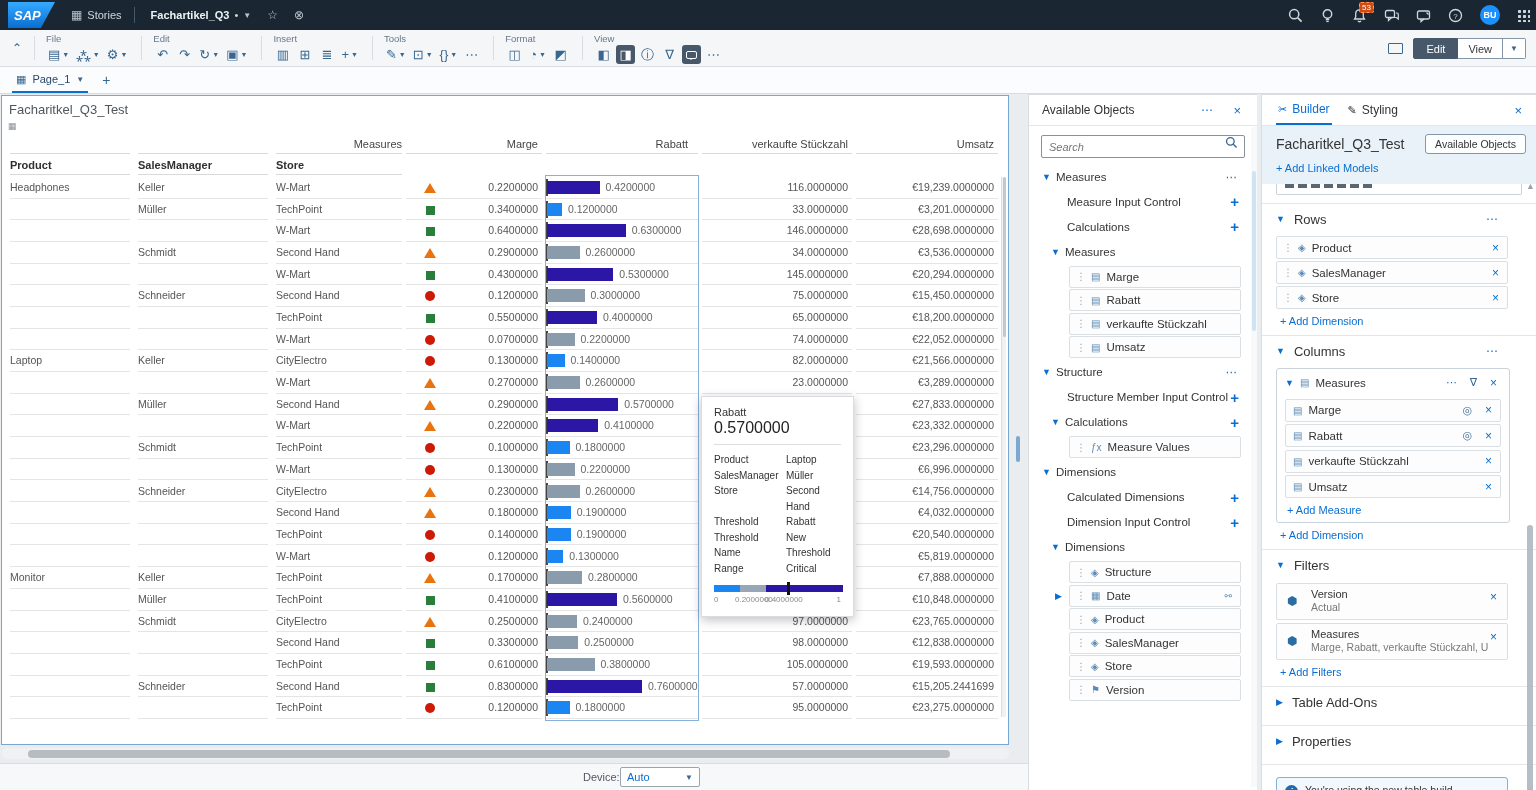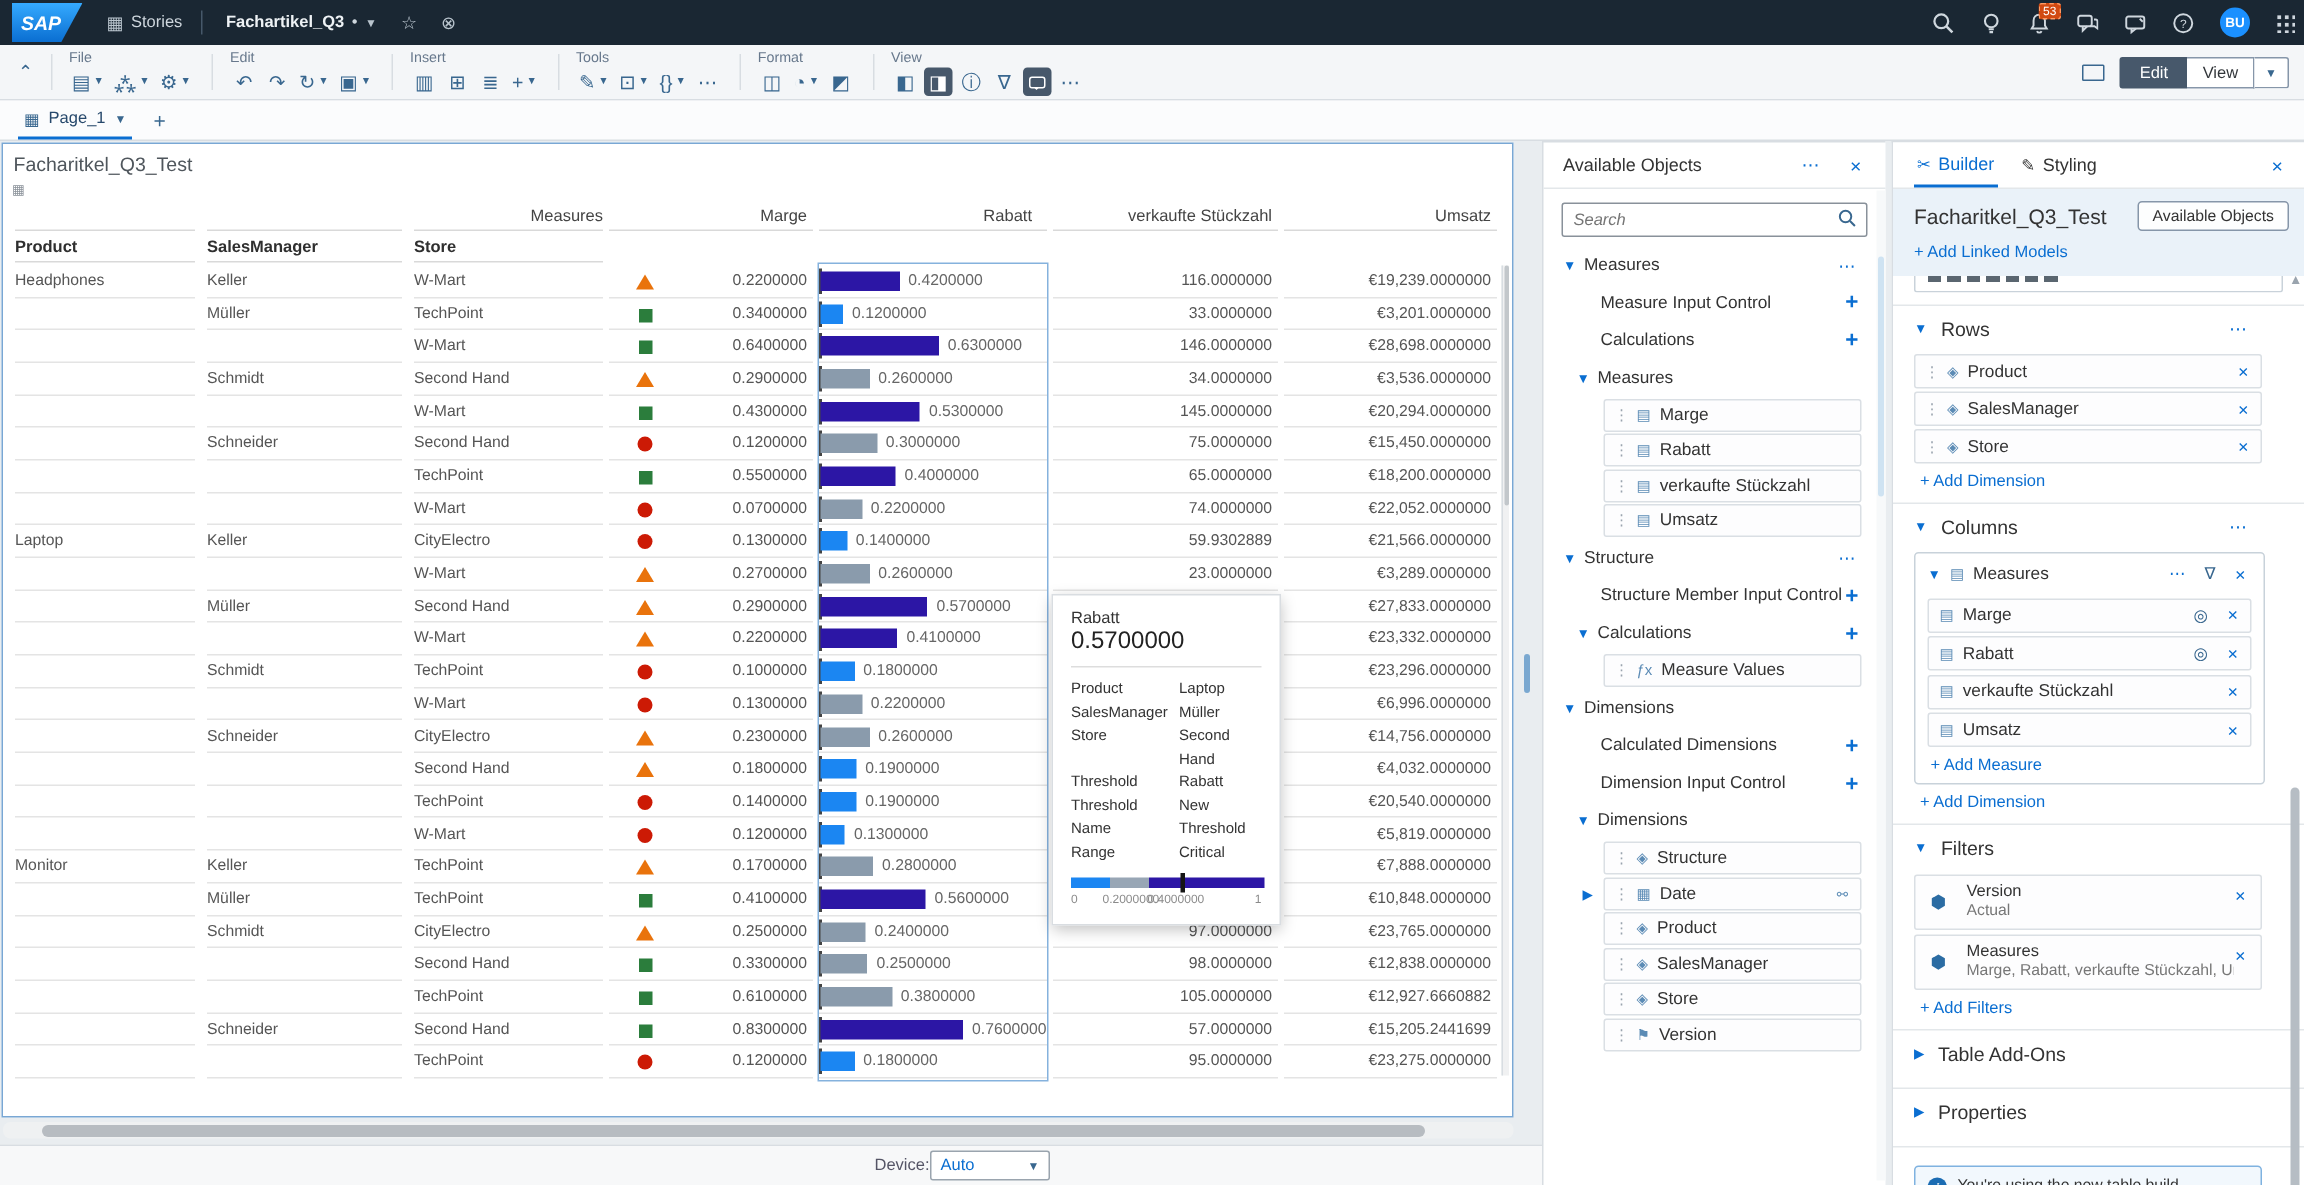--- a/index.html
+++ b/index.html
@@ -77,21 +77,21 @@
 .devbar{position:absolute;left:0;top:763px;width:1028px;height:27px;background:#f7f8f9;border-top:1px solid #d8dde2;font-size:11px;color:#556}
 .dev-label{position:absolute;left:583px;top:7px}
 .dev-select{position:absolute;left:620px;top:3px;width:80px;height:20px;border:1px solid #9aa4ae;border-radius:2px;background:#fff;display:flex;align-items:center;justify-content:space-between;padding:0 6px;color:#0a6ed1;font-size:11px}
 .dev-select .car{color:#39678f;font-size:8px}
 
 .ao{position:absolute;left:1028px;top:94px;width:229px;height:696px;background:#fff;border-left:1px solid #d8dde2;border-top:1px solid #d8dde2}
 .ao-head{position:relative;height:31px;border-bottom:1px solid #e3e7ea;display:flex;align-items:center}
 .ao-title{margin-left:13px;font-size:12px;color:#333}
 .ao-more{position:absolute;right:44px;color:#0a6ed1;font-size:12px}
 .ao-x{position:absolute;right:16px;color:#0a6ed1;font-size:13px}
-.ao-search{position:relative;margin:9px 12px 6px 12px;height:23px;border:1px solid #89919a;border-radius:2px;display:flex;align-items:center}
+.ao-search{position:relative;margin:9px 12px 6px 12px;height:23px;border:1px solid #89919a;border-radius:2px;display:flex;}
 .ao-search input{border:none;outline:none;width:170px;margin-left:7px;font-size:11px;font-style:italic;color:#556;font-family:"Liberation Sans",sans-serif}
 .ao-search .mag{position:absolute;right:6px}
 .ao-g{height:25px;display:flex;align-items:center;font-size:11.5px;color:#333;position:relative}
 .ao-g .chev{width:14px;margin-left:13px;color:#0a6ed1;font-size:9px}
 .ao-g.lvl2 .chev{margin-left:22px}
 .ao-g .more{position:absolute;right:20px;color:#0a6ed1}
 .ao-r{height:25px;display:flex;align-items:center;font-size:11.5px;color:#333;padding-left:38px;position:relative}
 .plus{position:absolute;right:18px;color:#0a6ed1;font-size:15px;font-weight:bold}
 .ao-chip{position:relative;margin:1.5px 0 1.5px 40px;width:172px;height:22px;border:1px solid #dadfe4;border-radius:2px;background:#fdfdfe;display:flex;align-items:center;font-size:11.5px;color:#333}
 .ao-chip .drag{color:#9aa4ae;font-size:10px;margin:0 5px 0 6px}
@@ -510,21 +510,21 @@
           <div class="tc" style="left: 274px; width: 126px;">CityElectro</div>
           <div class="tc" style="left: 404px; width: 136px;">
             <span class="ic-c" style="background: rgb(204, 26, 5);"></span>
             <span style="position: absolute; right: 4px; top: 0px;">0.1300000</span>
           </div>
           <div class="tc" style="left: 544px; width: 152px;">
             <span class="bartick"></span>
             <span class="bar" style="width: 17.5px; background: rgb(27, 134, 242);"></span>
             <span class="barlbl" style="left: 24.5px;">0.1400000</span>
           </div>
-          <div class="tc right" style="left: 700px; width: 150px; padding-right: 4px;">59.9302889</div>
+          <div class="tc right" style="left: 700px; width: 150px; padding-right: 4px;">82.0000000</div>
           <div class="tc right" style="left: 854px; width: 142px; padding-right: 4px;">€21,566.0000000</div>
         </div>
         <div class="trow" style="top: 195.12px;">
           <div class="tc" style="left: 8px; width: 120px;"></div>
           <div class="tc" style="left: 136px; width: 130px;"></div>
           <div class="tc" style="left: 274px; width: 126px;">W-Mart</div>
           <div class="tc" style="left: 404px; width: 136px;">
             <span class="ic-t" style="border-bottom: 10px solid rgb(233, 115, 12);"></span>
             <span style="position: absolute; right: 4px; top: 0px;">0.2700000</span>
           </div>
@@ -735,21 +735,21 @@
           <div class="tc" style="left: 404px; width: 136px;">
             <span class="ic-s" style="background: rgb(43, 125, 60);"></span>
             <span style="position: absolute; right: 4px; top: 0px;">0.6100000</span>
           </div>
           <div class="tc" style="left: 544px; width: 152px;">
             <span class="bartick"></span>
             <span class="bar" style="width: 47.5px; background: rgb(138, 155, 172);"></span>
             <span class="barlbl" style="left: 54.5px;">0.3800000</span>
           </div>
           <div class="tc right" style="left: 700px; width: 150px; padding-right: 4px;">105.0000000</div>
-          <div class="tc right" style="left: 854px; width: 142px; padding-right: 4px;">€12,927.6660882</div>
+          <div class="tc right" style="left: 854px; width: 142px; padding-right: 4px;">€19,593.0000000</div>
         </div>
         <div class="trow" style="top: 498.64px;">
           <div class="tc" style="left: 8px; width: 120px;"></div>
           <div class="tc" style="left: 136px; width: 130px;">Schneider</div>
           <div class="tc" style="left: 274px; width: 126px;">Second Hand</div>
           <div class="tc" style="left: 404px; width: 136px;">
             <span class="ic-s" style="background: rgb(43, 125, 60);"></span>
             <span style="position: absolute; right: 4px; top: 0px;">0.8300000</span>
           </div>
           <div class="tc" style="left: 544px; width: 152px;">

